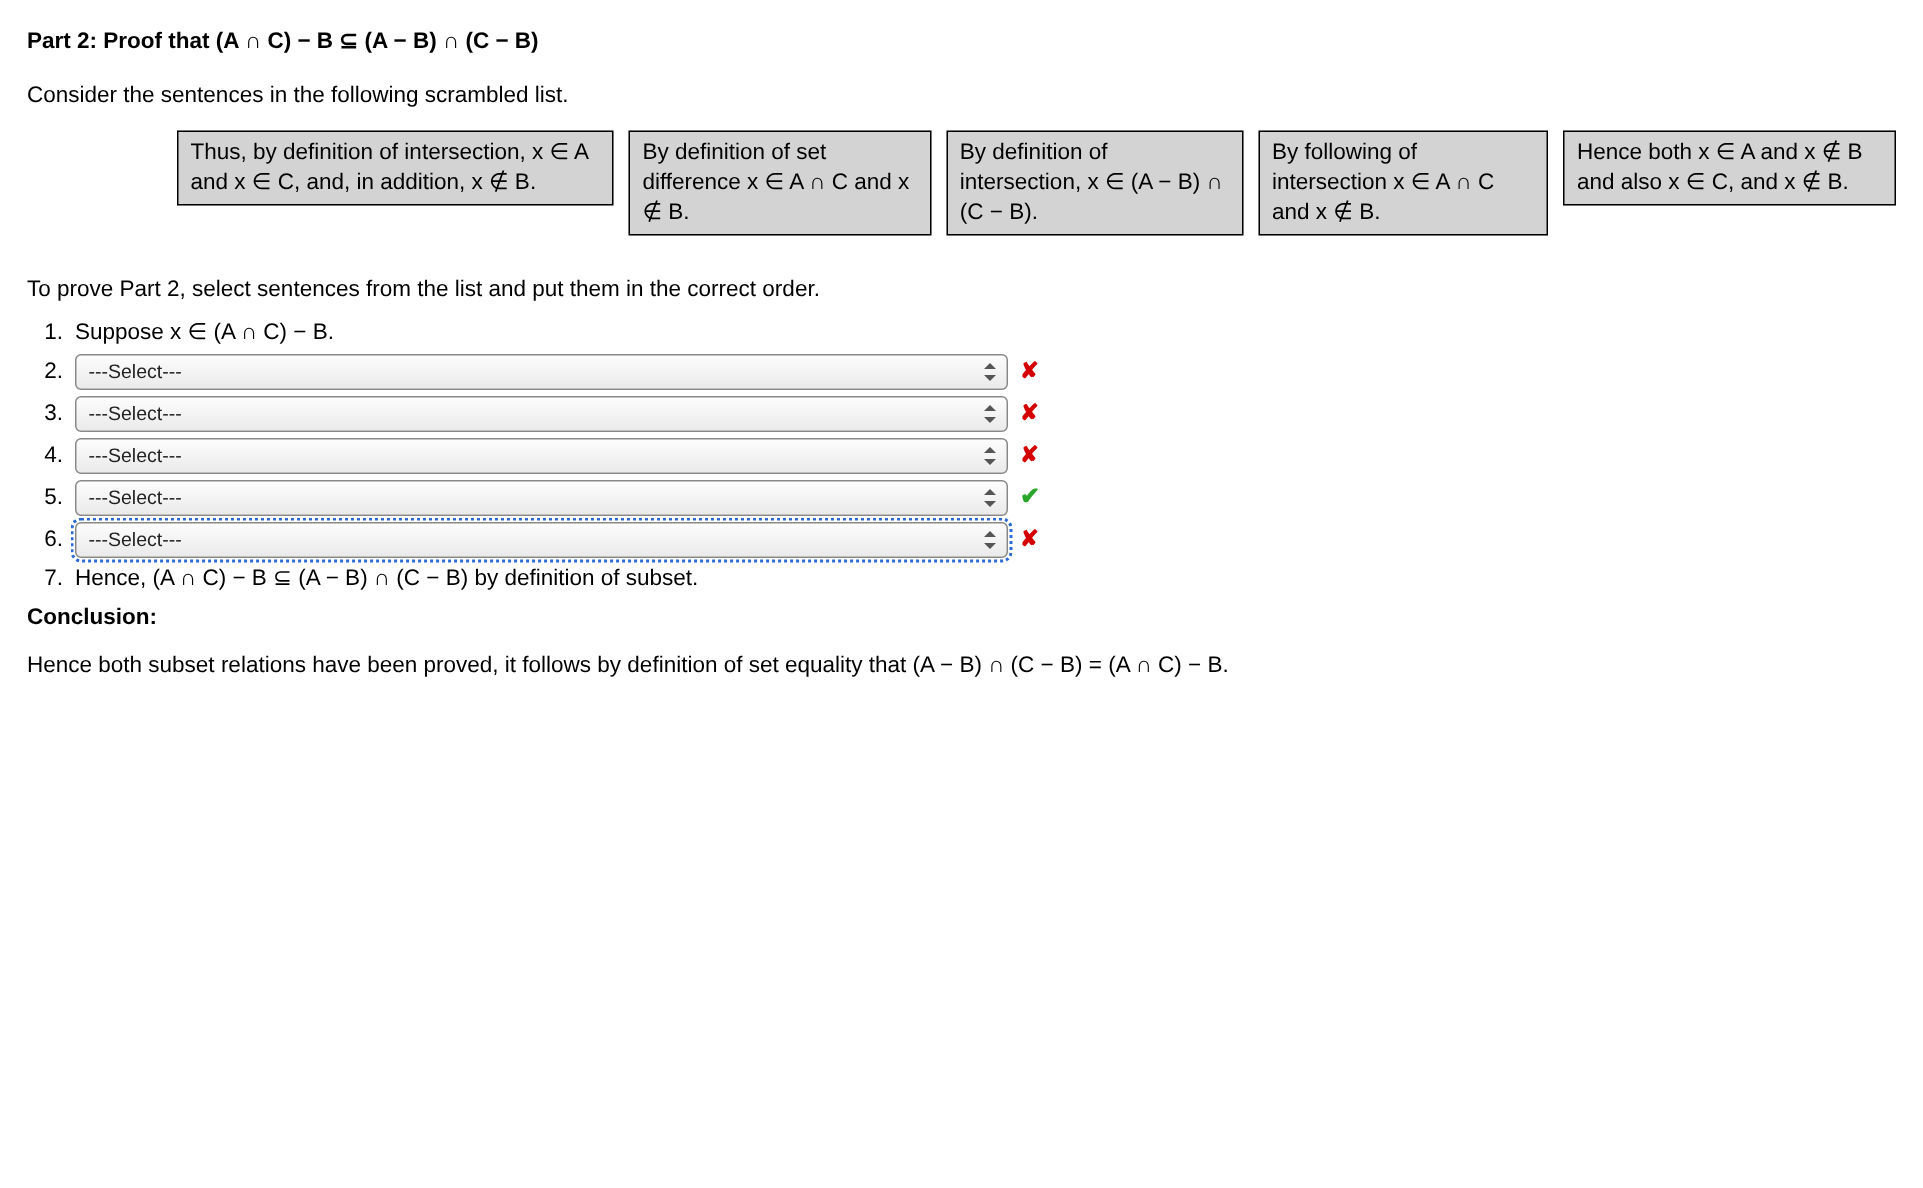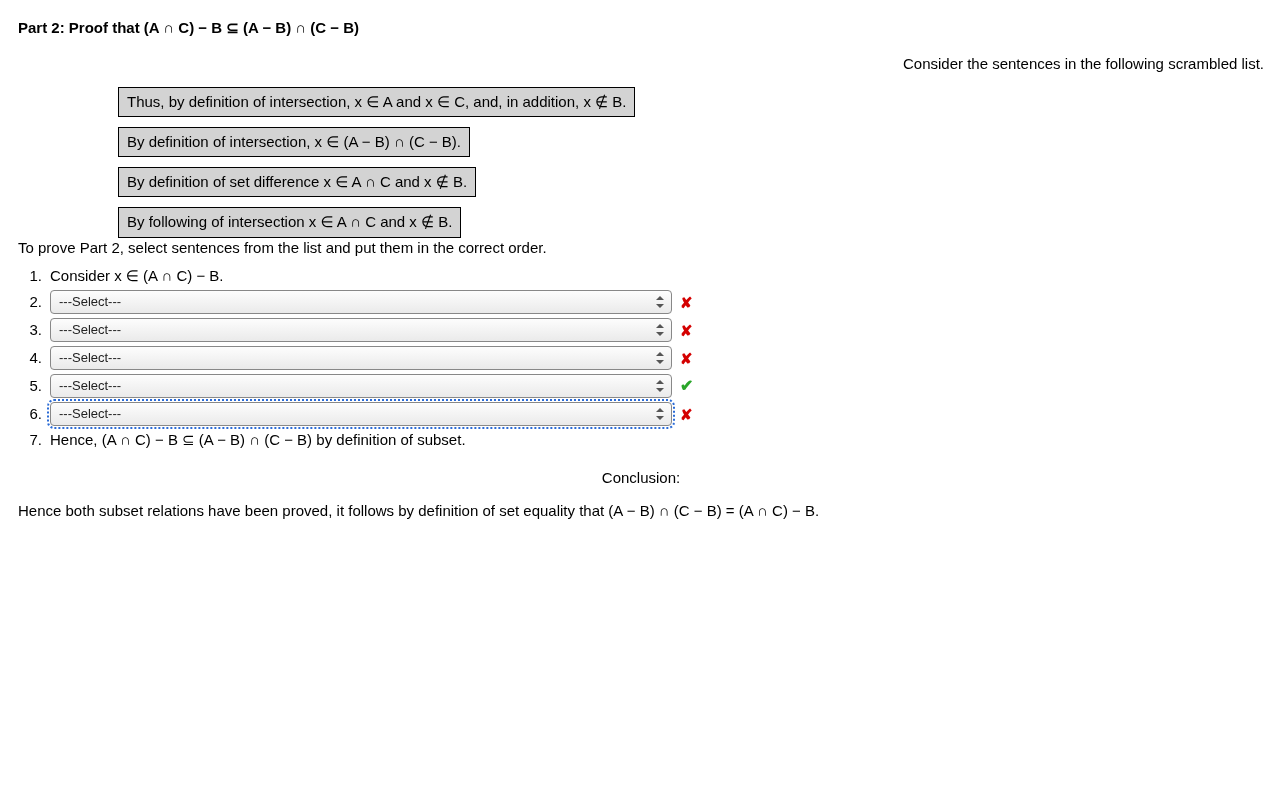--- a/index.html
+++ b/index.html
@@ -15,26 +15,24 @@
     box-sizing: border-box;
     width: 1282px;
     min-height: 792px;
     padding: 18px 18px 24px 18px;
   }
   .heading {
     font-weight: bold;
   }
   .intro {
     margin: 16px 0 12px 0;
-    text-align: right;
   }
   .boxed-list {
     margin-left: 100px;
     display: flex;
-    flex-direction: column;
     gap: 10px;
   }
   .boxed {
     display: inline-block;
     border: 1px solid #000;
     background: #d3d3d3;
     padding: 4px 8px;
   }
   .steps {
     margin-top: 8px;
@@ -83,56 +81,57 @@
     font-size: 15px;
     line-height: 1;
   }
   .feedback-check {
     color: #2aa62a;
     font-weight: bold;
     font-size: 16px;
     line-height: 1;
   }
   .proof-instr {
+    margin-top: 26px;
     margin-bottom: 6px;
   }
   .conclusion-lbl {
-    font-weight: normal;
-    margin-top: 18px;
-    text-align: center;
+    font-weight: bold;
+    margin-top: 6px;
   }
   .conclusion-txt {
     margin-top: 12px;
   }
 </style>
 </head>
 <body>
 
 <div class="page">
 
   <div class="heading">
     <span>Part 2</span><span>: Proof that (A ∩ C) − B ⊆ (A − B) ∩ (C − B)</span>
   </div>
 
   <div class="intro">Consider the sentences in the following scrambled list.</div>
 
   <div class="boxed-list">
     <div><span class="boxed">Thus, by definition of intersection, x ∈ A and x ∈ C, and, in addition, x ∉ B.</span></div>
+    <div><span class="boxed">By definition of set difference x ∈ A ∩ C and x ∉ B.</span></div>
     <div><span class="boxed">By definition of intersection, x ∈ (A − B) ∩ (C − B).</span></div>
-    <div><span class="boxed">By definition of set difference x ∈ A ∩ C and x ∉ B.</span></div>
     <div><span class="boxed">By following of intersection x ∈ A ∩ C and x ∉ B.</span></div>
+    <div><span class="boxed">Hence both x ∈ A and x ∉ B and also x ∈ C, and x ∉ B.</span></div>
   </div>
 
   <div class="proof-instr">To prove Part 2, select sentences from the list and put them in the correct order.</div>
 
   <div class="steps">
 
     <div class="step-row">
       <span class="step-num">1.</span>
-      <span>Consider x ∈ (A ∩ C) − B.</span>
+      <span>Suppose x ∈ (A ∩ C) − B.</span>
     </div>
 
     <div class="step-row">
       <span class="step-num">2.</span>
       <div class="select-wrap">
         <span>---Select---</span>
         <span class="select-arrows">
           <svg width="10" height="14" viewBox="0 0 10 14">
               <polygon points="5,1 9,5 1,5" fill="#555"></polygon>
               <polygon points="1,9 9,9 5,13" fill="#555"></polygon>

